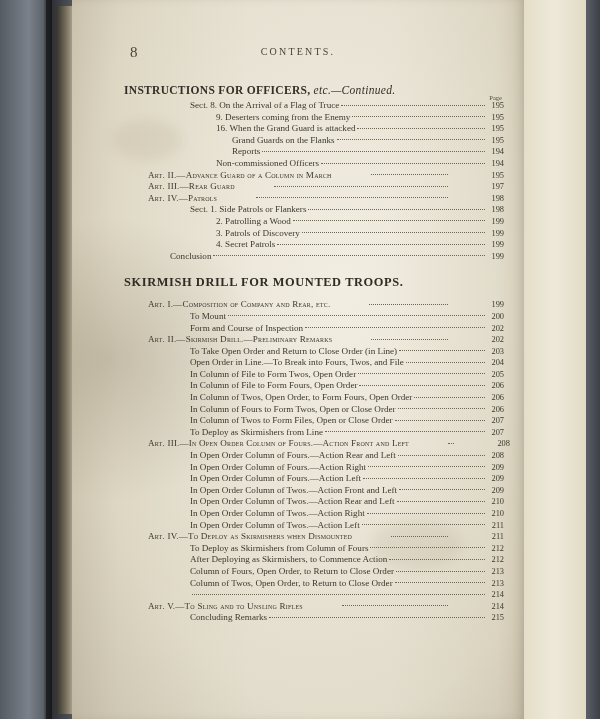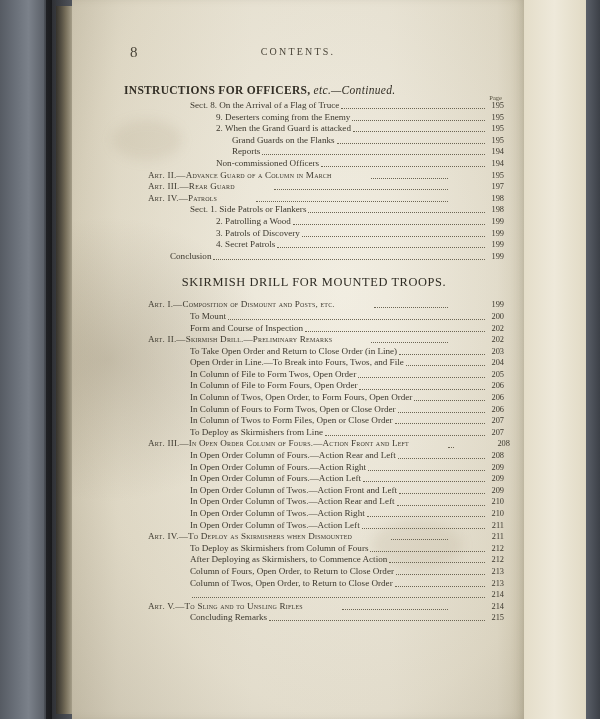--- a/index.html
+++ b/index.html
@@ -73,40 +73,40 @@
     font-size:11.5px;font-weight:bold;letter-spacing:.3px;color:#332f26;
   }
   .sec-title .ital{font-style:italic;font-weight:normal;}
 
   .pagecol-head{
     position:absolute;right:22px;top:94px;font-size:6.5px;color:#55503f;
   }
 
   .lines{position:absolute;left:52px;top:100px;width:380px;}
   .ln{
-    display:flex;align-items:flex-end;font-size:9.1px;line-height:11.6px;
+    display:flex;align-items:center;font-size:9.1px;line-height:11.6px;
     color:#3c382e;white-space:nowrap;
   }
   .ln .lbl{flex:0 0 auto;}
   .ln .dots{
     flex:1 1 auto;margin:0 2px 2.5px 2px;
     border-bottom:1px dotted #6b6553;height:1px;min-width:6px;
   }
   .ln .pg{flex:0 0 auto;width:17px;text-align:right;font-size:8.4px;}
 
   .sc{font-variant:small-caps;letter-spacing:.2px;}
   .i1{padding-left:24px;gap:37px;}
   .i2{padding-left:46px;}
   .i3{padding-left:66px;}
   .i4{padding-left:92px;}
   .i5{padding-left:108px;}
 
   .banner{
-    margin:13px 0 9px 0;text-align:center;
-    font-size:12.4px;font-weight:normal;letter-spacing:.6px;color:#2f2c24;
+    margin:13px 0 9px 0;text-align:left;
+    font-size:12.4px;font-weight:bold;letter-spacing:.6px;color:#2f2c24;
     padding-left:0px;
   }
 
   
   .rp{position:absolute;left:530px;top:0;width:66px;color:#4a4539;}
 
   
   .blot{position:absolute;border-radius:50%;background:rgba(150,132,96,.12);filter:blur(6px);}
 </style>
 </head>
@@ -139,21 +139,21 @@
               <span class="lbl">Sect. 8.  On the Arrival of a Flag of Truce</span>
               <span class="dots"></span>
               <span class="pg">195</span>
             </div>
             <div class="ln i4">
               <span class="lbl">9.  Deserters coming from the Enemy</span>
               <span class="dots"></span>
               <span class="pg">195</span>
             </div>
             <div class="ln i4">
-              <span class="lbl">2.  When the Grand Guard is attacked</span>
+              <span class="lbl">16.  When the Grand Guard is attacked</span>
               <span class="dots"></span>
               <span class="pg">195</span>
             </div>
             <div class="ln i5">
               <span class="lbl">Grand Guards on the Flanks</span>
               <span class="dots"></span>
               <span class="pg">195</span>
             </div>
             <div class="ln i5">
               <span class="lbl">Reports</span>
@@ -202,21 +202,21 @@
             </div>
             <div class="ln i2">
               <span class="lbl">Conclusion</span>
               <span class="dots"></span>
               <span class="pg">199</span>
             </div>
           </div>
         <div class="banner">SKIRMISH DRILL FOR MOUNTED TROOPS.</div>
         <div id="list-two">
             <div class="ln i1">
-              <span class="lbl sc">Art. I.—Composition of Dismount and Posts, etc.</span>
+              <span class="lbl sc">Art. I.—Composition of Company and Rear, etc.</span>
               <span class="dots"></span>
               <span class="pg">199</span>
             </div>
             <div class="ln i3">
               <span class="lbl">To Mount</span>
               <span class="dots"></span>
               <span class="pg">200</span>
             </div>
             <div class="ln i3">
               <span class="lbl">Form and Course of Inspection</span>

